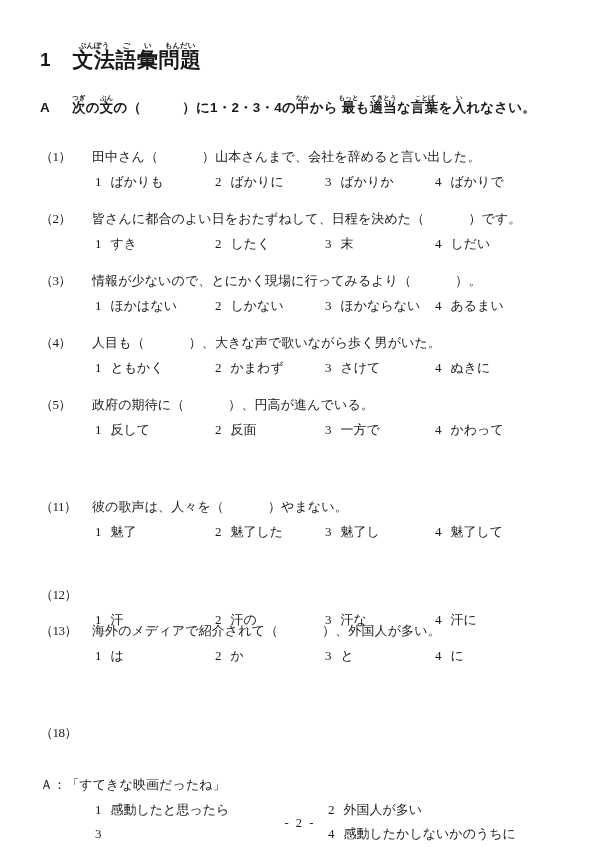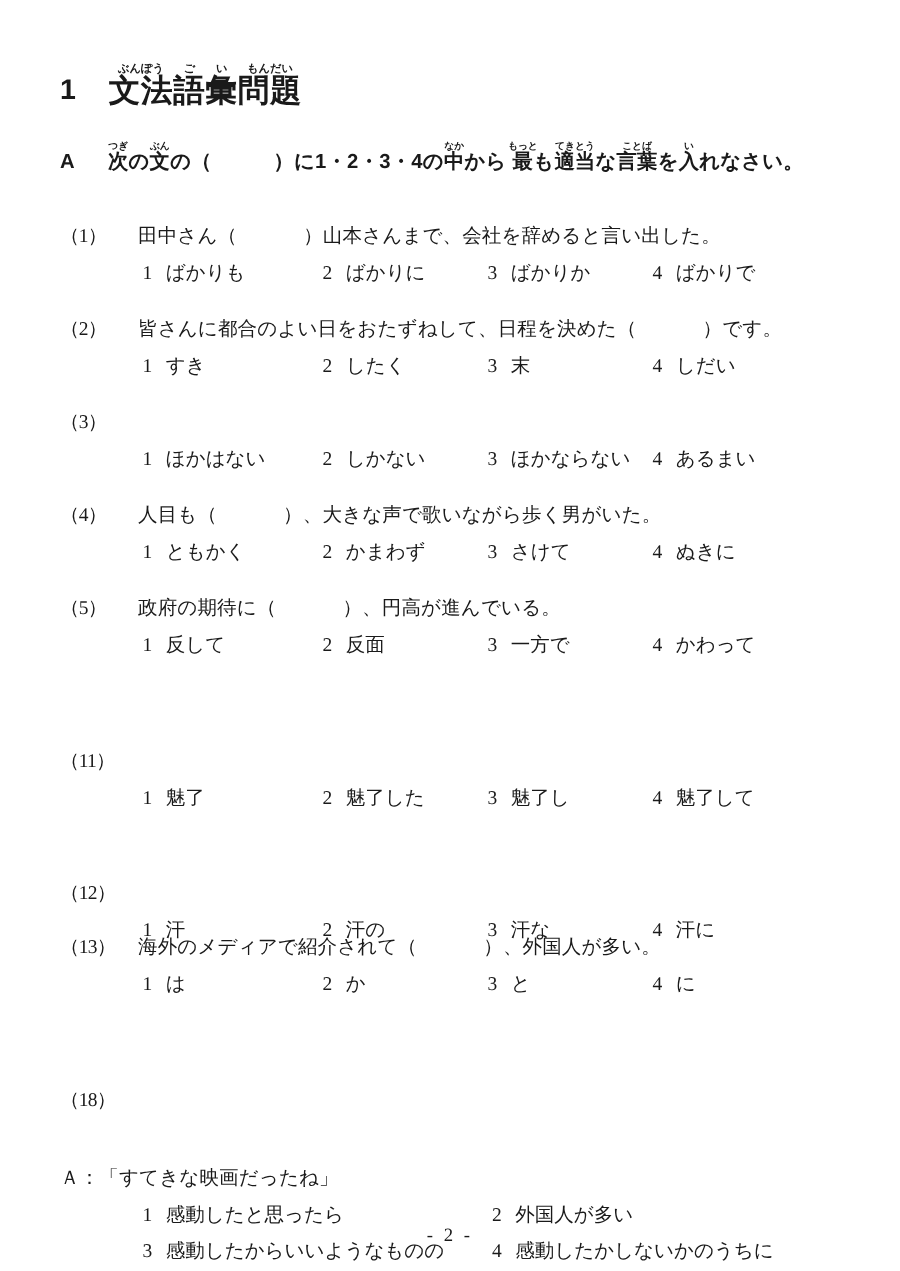--- a/index.html
+++ b/index.html
@@ -217,20 +217,21 @@
       <span class="opt">
           <span class="opt-num">4</span>
           <span>しだい</span>
         </span>
     </div>
   </div>
 
   <div class="question" style="top:271px;">
     <div class="q-stem">
       <span class="q-num">（3）</span>
+      <span class="q-text"><span>情報が少ないので、とにかく現場に行ってみるより（</span><span class="blank"></span><span>）。</span></span>
     </div>
     <div class="options cols4">
       <span class="opt">
           <span class="opt-num">1</span>
           <span>ほかはない</span>
         </span>
       <span class="opt">
           <span class="opt-num">2</span>
           <span>しかない</span>
         </span>
@@ -291,20 +292,21 @@
       <span class="opt">
           <span class="opt-num">4</span>
           <span>かわって</span>
         </span>
     </div>
   </div>
 
   <div class="question" style="top:497px;">
     <div class="q-stem">
       <span class="q-num">（11）</span>
+      <span class="q-text"><span>彼の歌声は、人々を（</span><span class="blank"></span><span>）やまない。</span></span>
     </div>
     <div class="options cols4">
       <span class="opt">
           <span class="opt-num">1</span>
           <span>魅了</span>
         </span>
       <span class="opt">
           <span class="opt-num">2</span>
           <span>魅了した</span>
         </span>
@@ -380,21 +382,20 @@
             <span>感動したと思ったら</span>
           </span>
         <span class="opt">
             <span class="opt-num">2</span>
             <span>外国人が多い</span>
           </span>
       </div>
       <div class="grid-row">
         <span class="opt">
             <span class="opt-num">3</span>
-            <span>感動したからいいようなものの</span>
           </span>
         <span class="opt">
             <span class="opt-num">4</span>
             <span>感動したかしないかのうちに</span>
           </span>
       </div>
     </div>
   </div>
 
   <div class="footer">- 2 -</div>

